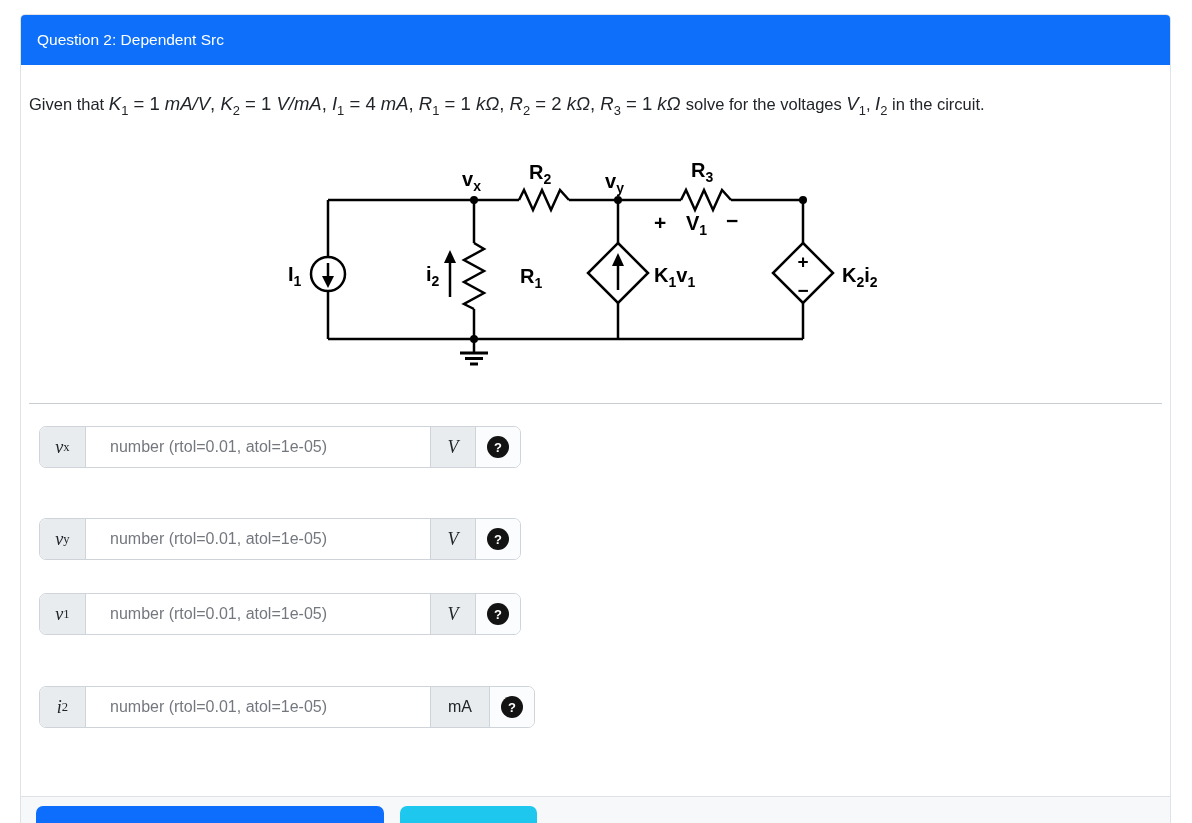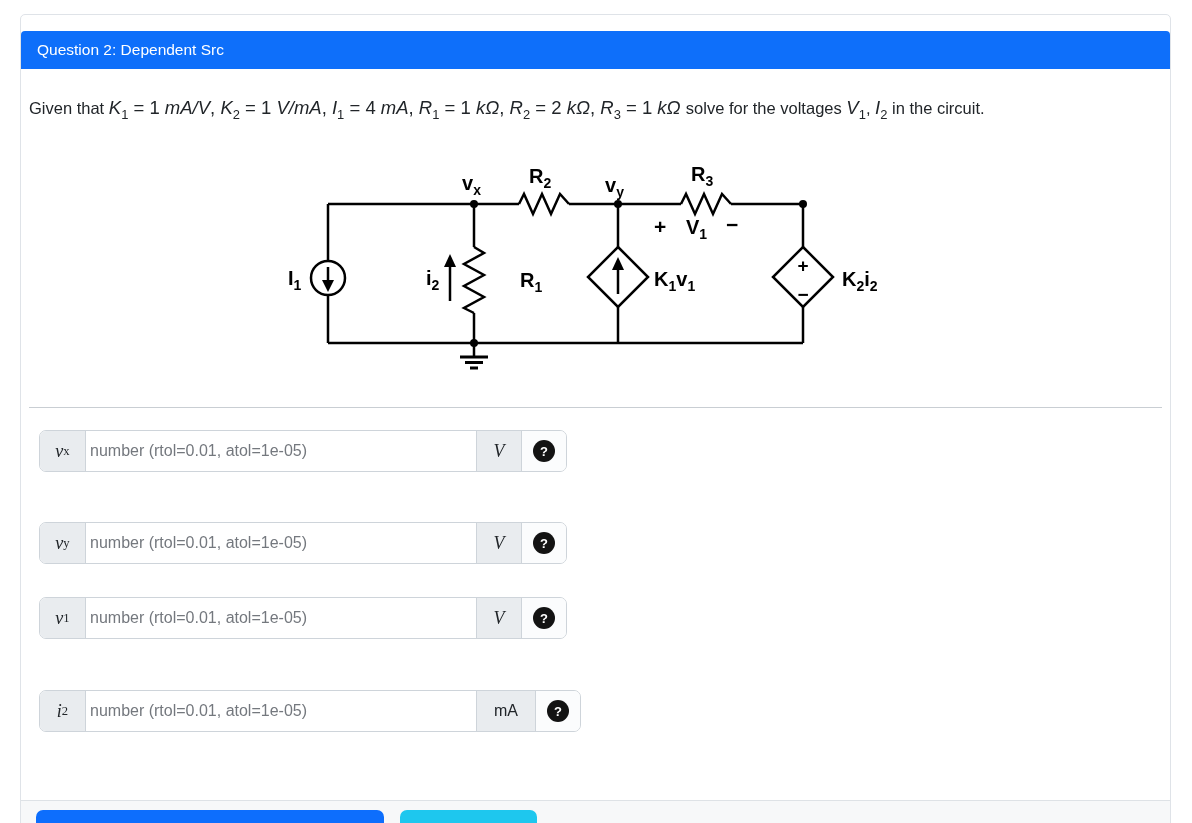--- a/index.html
+++ b/index.html
@@ -7,22 +7,22 @@
   body {
     width:1192px; height:823px; overflow:hidden;
     background:#ffffff; color:#212529;
     font-family:"Liberation Sans", sans-serif;
   }
   .card {
     position:absolute; left:20px; top:14px; width:1151px; height:860px;
     background:#fff; border:1px solid #dfe3e8; border-radius:5px;
   }
   .card-header {
-    height:38px; display:flex; align-items:center; padding:0 16px;
-    border-radius:4px 4px 0 0; color:#fff; font-size:15.5px;margin-top:16px;
+    height:50px; display:flex; align-items:center; padding:0 16px;
+    border-radius:4px 4px 0 0; color:#fff; font-size:15.5px;
   }
   .card-body { padding:14px 8px 68px 8px; }
   .question-text {
     margin:10px 0 0 0; font-size:16.5px; line-height:30px; max-width:1122px;
   }
   .math { font-family:Liberation Sans, sans-serif; font-size:18.5px; }
   .math .var { font-style:italic; }
   .math .up { font-style:normal; }
   sub { font-size:70%; line-height:0; }
 
@@ -46,21 +46,21 @@
     display:inline-flex; align-items:stretch; height:42px;
     border:1px solid #ced4da; border-radius:7px; overflow:hidden; background:#fff;
   }
   .igl {
     width:46px; background:#e9ecef; border-right:1px solid #ced4da;
     display:flex; align-items:center; justify-content:center;
     font-family:"Liberation Serif", serif; font-size:18px;
   }
   .igl .var { font-style:italic; }
   .igi {
-    width:390px; border:none; outline:none; padding:0 4px; font-size:16px;
+    width:344px; border:none; outline:none; padding:0 24px; font-size:16px;
     font-family:"Liberation Sans", sans-serif; color:#b91c1c; background:#fff;
   }
   .igi::placeholder { color:#74787e; opacity:1; }
   .igu {
     background:#e9ecef; border-left:1px solid #ced4da; border-right:1px solid #ced4da;
     display:flex; align-items:center; justify-content:center;
   }
   .u-math { width:46px; font-family:"Liberation Serif", serif; font-style:italic; font-size:18px; }
   .u-text { width:60px; font-family:"Liberation Sans", sans-serif; font-size:16px; }
   .igh {

